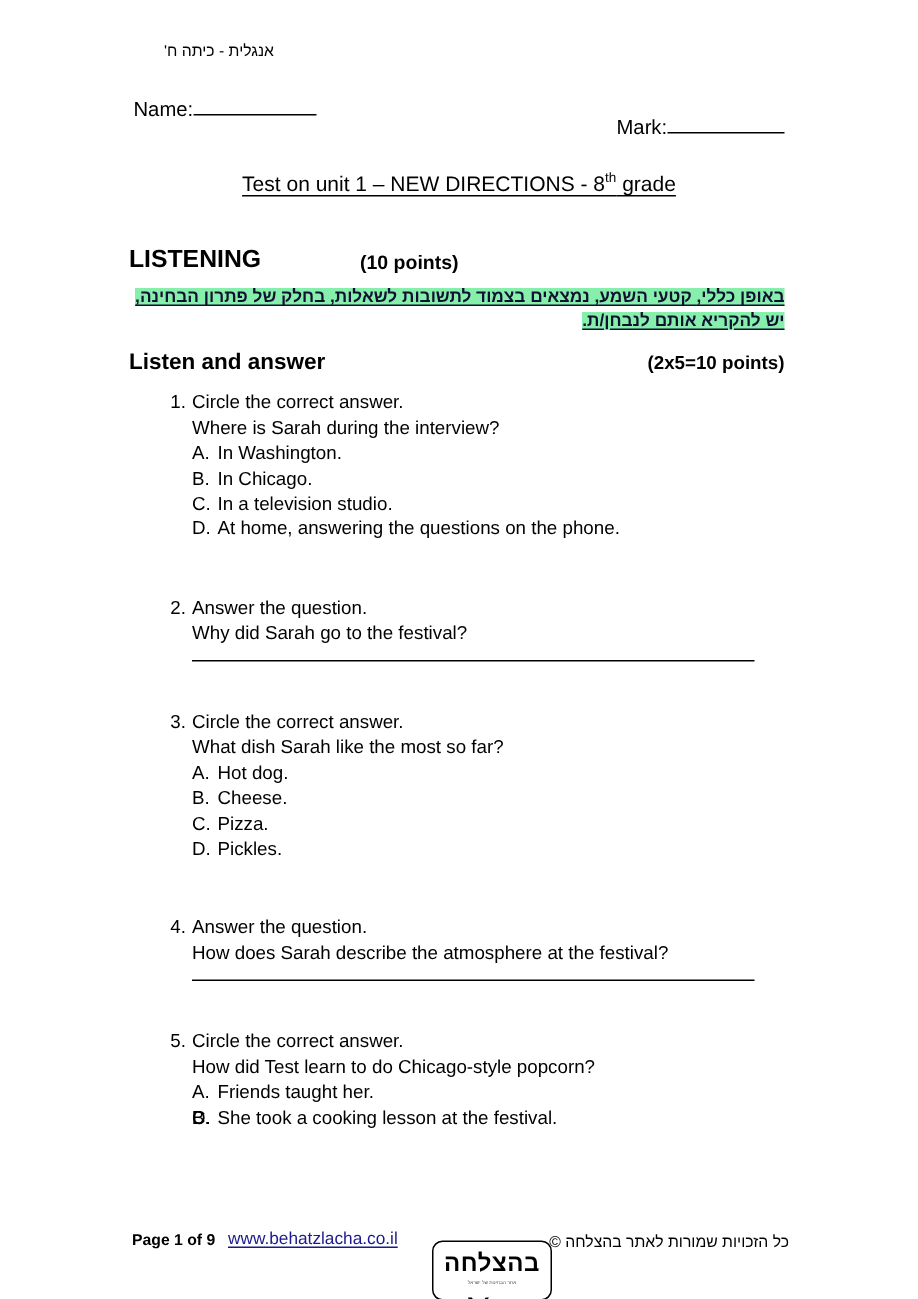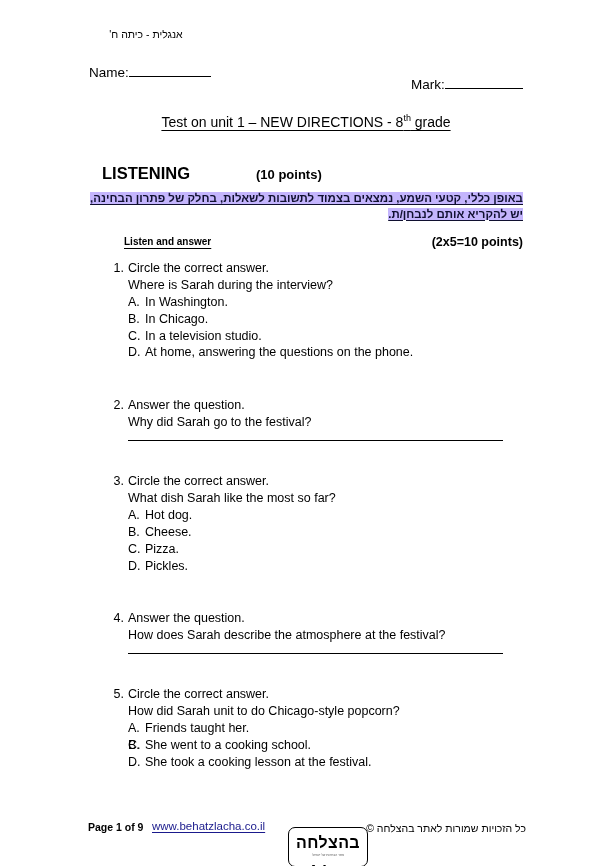--- a/index.html
+++ b/index.html
@@ -86,21 +86,21 @@
   .main-title sup {
     font-size: 9px;
     vertical-align: super;
     line-height: 0;
   }
 
   
   .section-row {
     position: absolute;
     top: 163px;
-    left: 16px;
+    left: 0;
     width: 440px;
     height: 22px;
   }
   .section-title {
     position: absolute;
     left: 0; top: 0;
     font-size: 16.5px;
     font-weight: bold;
     line-height: 21px;
     white-space: nowrap;
@@ -121,45 +121,43 @@
     left: 0;
     width: 437px;
     direction: rtl;
     text-align: right;
     font-size: 11.5px;
     font-weight: bold;
     line-height: 15.5px;
     color: #101030;
   }
   .note span {
-    background: #c4b5fd;
+    background: #86efac;
     text-decoration: underline;
     text-underline-offset: 2px;
     box-decoration-break: clone;
     -webkit-box-decoration-break: clone;
   }
 
   
   .subsec {
     position: absolute;
     top: 234px;
     left: 0;
     width: 437px;
     height: 18px;
   }
   .subsec-title {
     position: absolute;
     left: 0; top: 0;
-    font-size: 10px;
-    font-weight: bold;
-    text-decoration: underline;
+    font-size: 15px;
+    font-weight: bold;
     text-underline-offset: 2.5px;
     line-height: 16px;
     white-space: nowrap;
-    margin-left: 38px;
   }
   .subsec-points {
     position: absolute;
     right: 0; top: 0;
     font-size: 12.5px;
     font-weight: bold;
     line-height: 16px;
     white-space: nowrap;
   }
 
@@ -380,25 +378,25 @@
         </div>
         <div class="q-gap-lg"></div>
         <div class="q">
           <div class="q-head"><span class="q-num">4.</span><span>Answer the question.</span></div>
           <div class="q-prompt">How does Sarah describe the atmosphere at the festival?</div>
           <div class="ans-line"></div>
         </div>
         <div class="q-gap-md"></div>
         <div class="q">
           <div class="q-head"><span class="q-num">5.</span><span>Circle the correct answer.</span></div>
-          <div class="q-prompt">How did Sarah unit to do Chicago-style popcorn?</div>
+          <div class="q-prompt">How did Test learn to do Chicago-style popcorn?</div>
           <ul class="opts">
             <li class="opt"><span class="opt-letter">A.</span><span>Friends taught her.</span></li>
             <li class="opt"><span class="opt-letter">B.</span></li>
-            <li class="opt"><span class="opt-letter">C.</span><span>She went to a cooking school.</span></li>
+            <li class="opt"><span class="opt-letter">C.</span></li>
             <li class="opt"><span class="opt-letter">D.</span><span>She took a cooking lesson at the festival.</span></li>
           </ul>
         </div>
       </div>
 
     <div class="footer">
       <div class="foot-page"><span>Page </span><b>1</b><span> of </span><b>9</b></div>
       <a class="foot-link" href="#">www.behatzlacha.co.il</a>
       <div class="logo">
         <div class="logo-bubble"></div>

